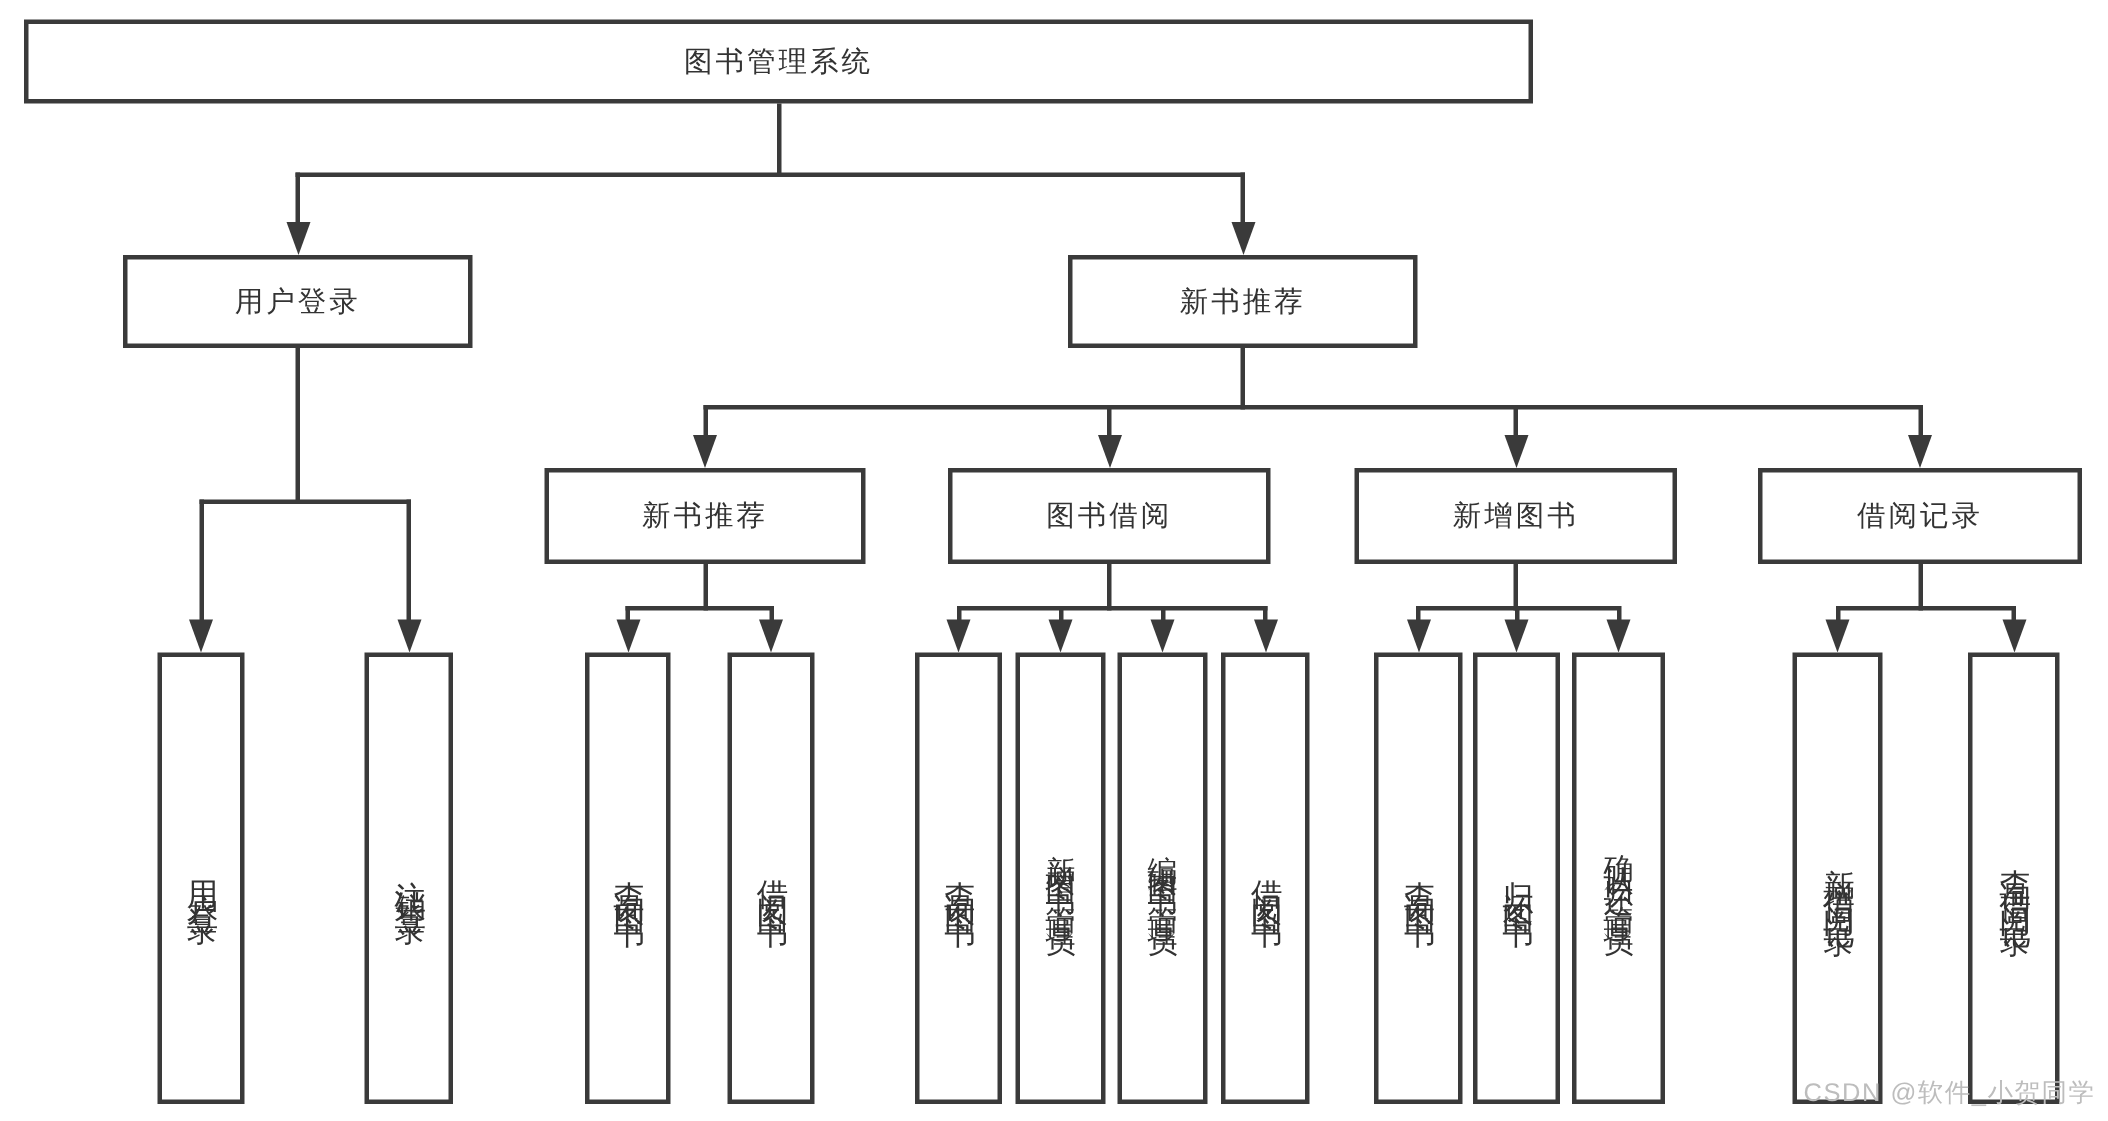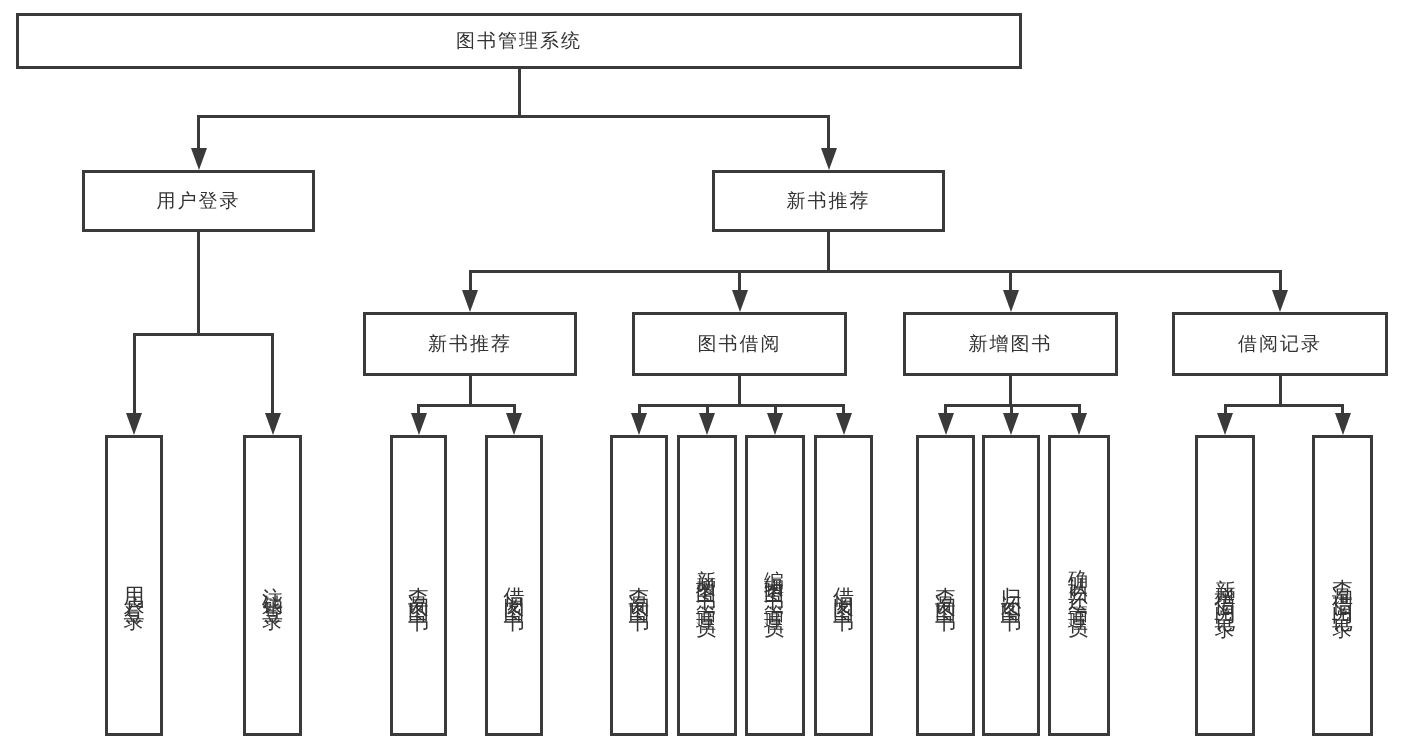--- a/index.html
+++ b/index.html
@@ -116,14 +116,15 @@
   <div class="box vbox long" style="left:745px;top:435px;width:60px;height:301px">编辑图书（管理员）</div>
   <div class="box vbox" style="left:814px;top:435px;width:59px;height:301px">借阅图书</div>
 
   <div class="box vbox" style="left:916px;top:435px;width:59px;height:301px">查询图书</div>
   <div class="box vbox" style="left:982px;top:435px;width:58px;height:301px">归还图书</div>
   <div class="box vbox long" style="left:1048px;top:435px;width:62px;height:301px">确认归还（管理员）</div>
 
   <div class="box vbox" style="left:1195px;top:435px;width:60px;height:301px">新增借阅记录</div>
   <div class="box vbox" style="left:1312px;top:435px;width:61px;height:301px">查询借阅记录</div>
 
+  <div class="watermark">CSDN @软件_小贺同学</div>
 
 </div>
 
 </body></html>

